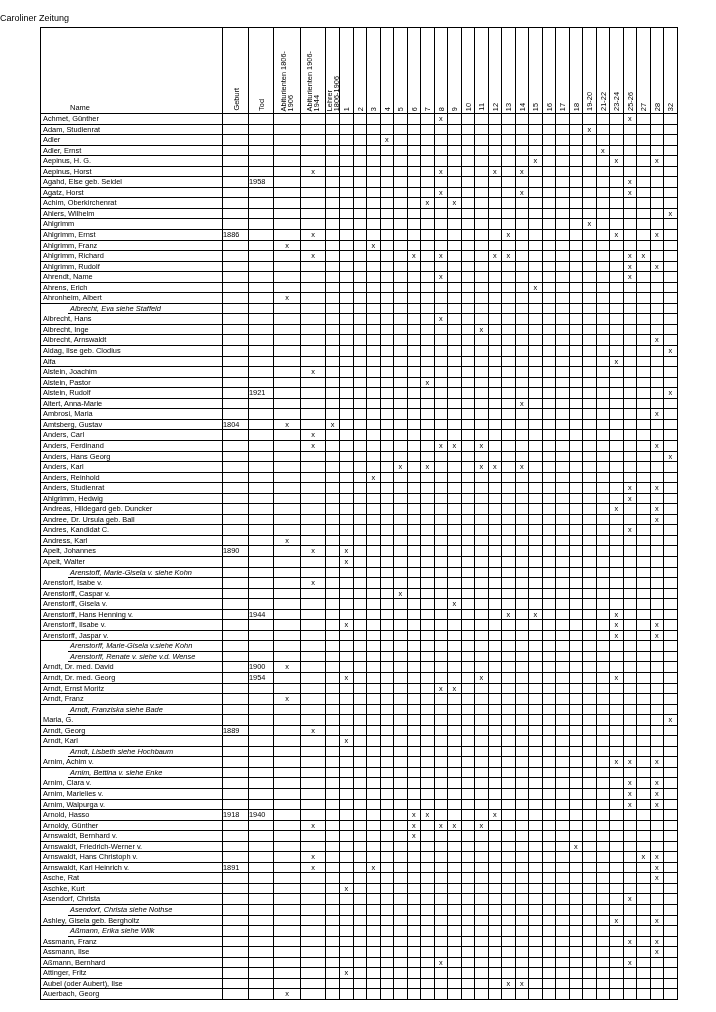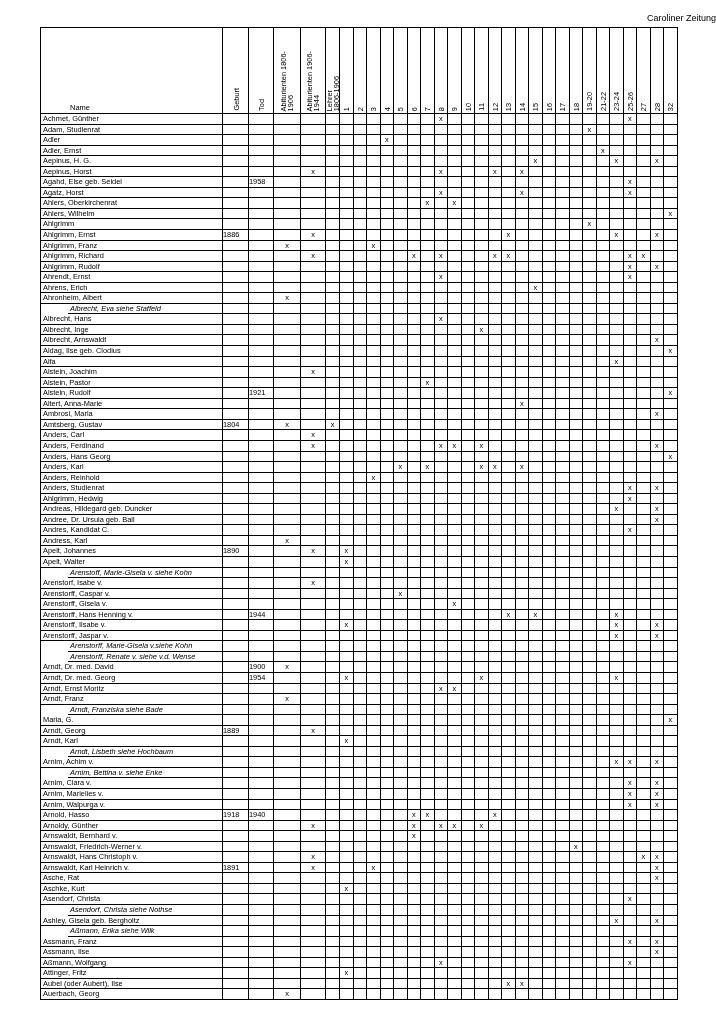--- a/index.html
+++ b/index.html
@@ -1,21 +1,21 @@
 <!DOCTYPE html>
 <html><head>
 <meta charset="utf-8">
 <style>
   html,body{margin:0;padding:0;background:#fff;}
   body{
     width:716px;height:1012px;position:relative;overflow:hidden;
     font-family:"Liberation Sans","DejaVu Sans",sans-serif;color:#000;
   }
   .title{
-    position:absolute;top:13px;left:0;width:716px;text-align:right;
+    position:absolute;top:13px;left:0;width:716px;text-align:left;
     font-size:9px;line-height:10px;
   }
   .grid{
     position:absolute;left:40px;top:27px;
     display:grid;
     grid-template-columns:182px 26px 25px 27px 25px 14px repeat(25,13.5px);
     grid-template-rows:86px repeat(84,10.55px);
     border-top:1px solid #000;border-left:1px solid #000;
     background:#fff;
   }
@@ -387,21 +387,21 @@
     <div class="cell mark"></div>
     <div class="cell mark"></div>
     <div class="cell mark"></div>
     <div class="cell mark"></div>
     <div class="cell mark"></div>
     <div class="cell mark"></div>
     <div class="cell mark">x</div>
     <div class="cell mark"></div>
     <div class="cell mark"></div>
     <div class="cell mark"></div>
-    <div class="cell name">Ahlers, Oberkirchenrat</div>
+    <div class="cell name">Achim, Oberkirchenrat</div>
     <div class="cell mark"></div>
     <div class="cell mark"></div>
     <div class="cell mark"></div>
     <div class="cell mark"></div>
     <div class="cell mark"></div>
     <div class="cell mark"></div>
     <div class="cell mark"></div>
     <div class="cell mark"></div>
     <div class="cell mark"></div>
     <div class="cell mark"></div>
@@ -604,21 +604,21 @@
     <div class="cell mark"></div>
     <div class="cell mark"></div>
     <div class="cell mark"></div>
     <div class="cell mark"></div>
     <div class="cell mark"></div>
     <div class="cell mark"></div>
     <div class="cell mark">x</div>
     <div class="cell mark"></div>
     <div class="cell mark">x</div>
     <div class="cell mark"></div>
-    <div class="cell name">Ahrendt, Ernst</div>
+    <div class="cell name">Ahrendt, Name</div>
     <div class="cell mark"></div>
     <div class="cell mark"></div>
     <div class="cell mark"></div>
     <div class="cell mark"></div>
     <div class="cell mark"></div>
     <div class="cell mark"></div>
     <div class="cell mark"></div>
     <div class="cell mark"></div>
     <div class="cell mark"></div>
     <div class="cell mark"></div>
@@ -2619,21 +2619,21 @@
     <div class="cell mark"></div>
     <div class="cell mark"></div>
     <div class="cell mark"></div>
     <div class="cell mark"></div>
     <div class="cell mark"></div>
     <div class="cell mark"></div>
     <div class="cell mark"></div>
     <div class="cell mark"></div>
     <div class="cell mark">x</div>
     <div class="cell mark"></div>
-    <div class="cell name">Aßmann, Wolfgang</div>
+    <div class="cell name">Aßmann, Bernhard</div>
     <div class="cell mark"></div>
     <div class="cell mark"></div>
     <div class="cell mark"></div>
     <div class="cell mark"></div>
     <div class="cell mark"></div>
     <div class="cell mark"></div>
     <div class="cell mark"></div>
     <div class="cell mark"></div>
     <div class="cell mark"></div>
     <div class="cell mark"></div>

